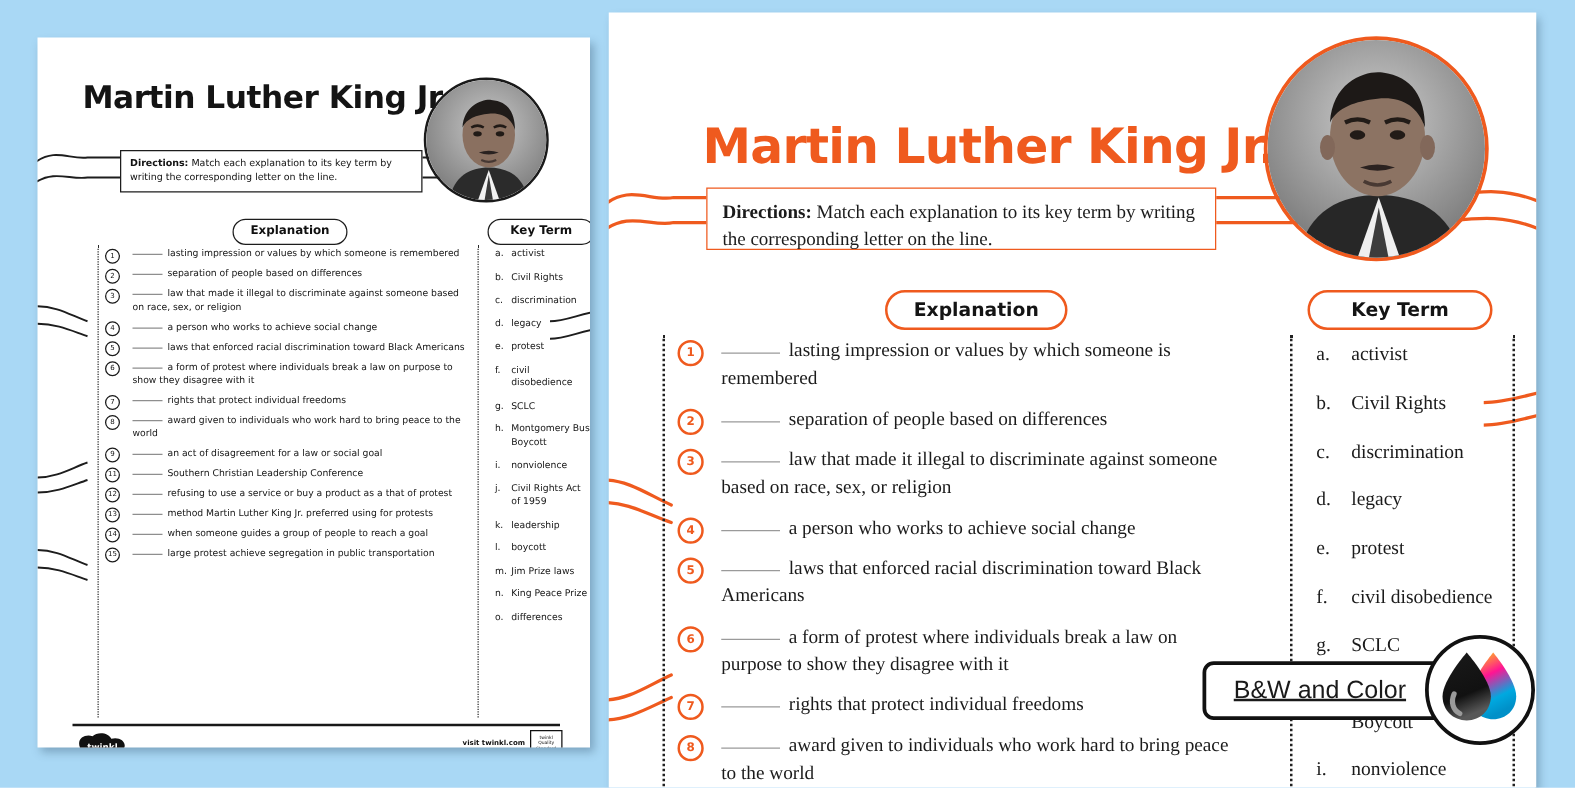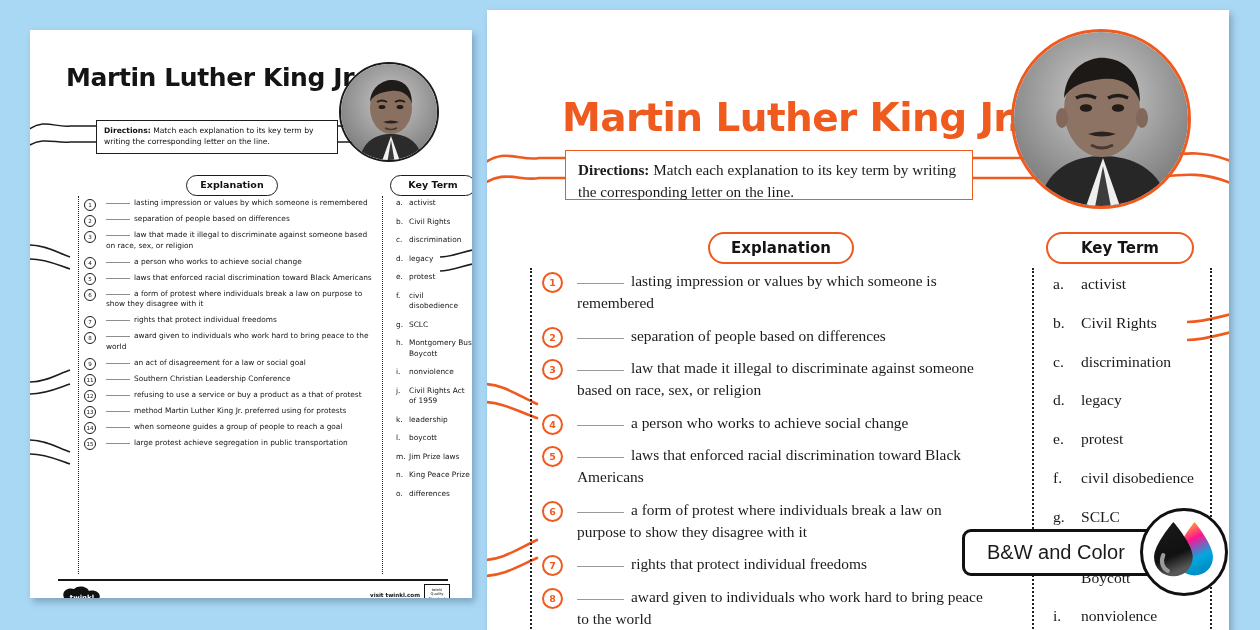--- a/index.html
+++ b/index.html
@@ -205,20 +205,21 @@
     position: absolute; left: 962px; top: 529px;
     width: 198px; height: 47px;
     border: 3px solid #111; border-radius: 9px;
     background: #fff; z-index: 30;
     display: flex; align-items: center;
   }
   #bwc-badge .lbl {
     font-family: "Liberation Sans", sans-serif;
     font-size: 20px; color: #1a1a1a;
     padding-left: 22px;
+    text-decoration: underline;
   }
   #bwc-drop {
     position: absolute; left: 1140px; top: 508px;
     width: 88px; height: 88px; border-radius: 50%;
     background: #fff; border: 3.5px solid #111; z-index: 31;
   }
 </style>
 </head>
 <body>
 

